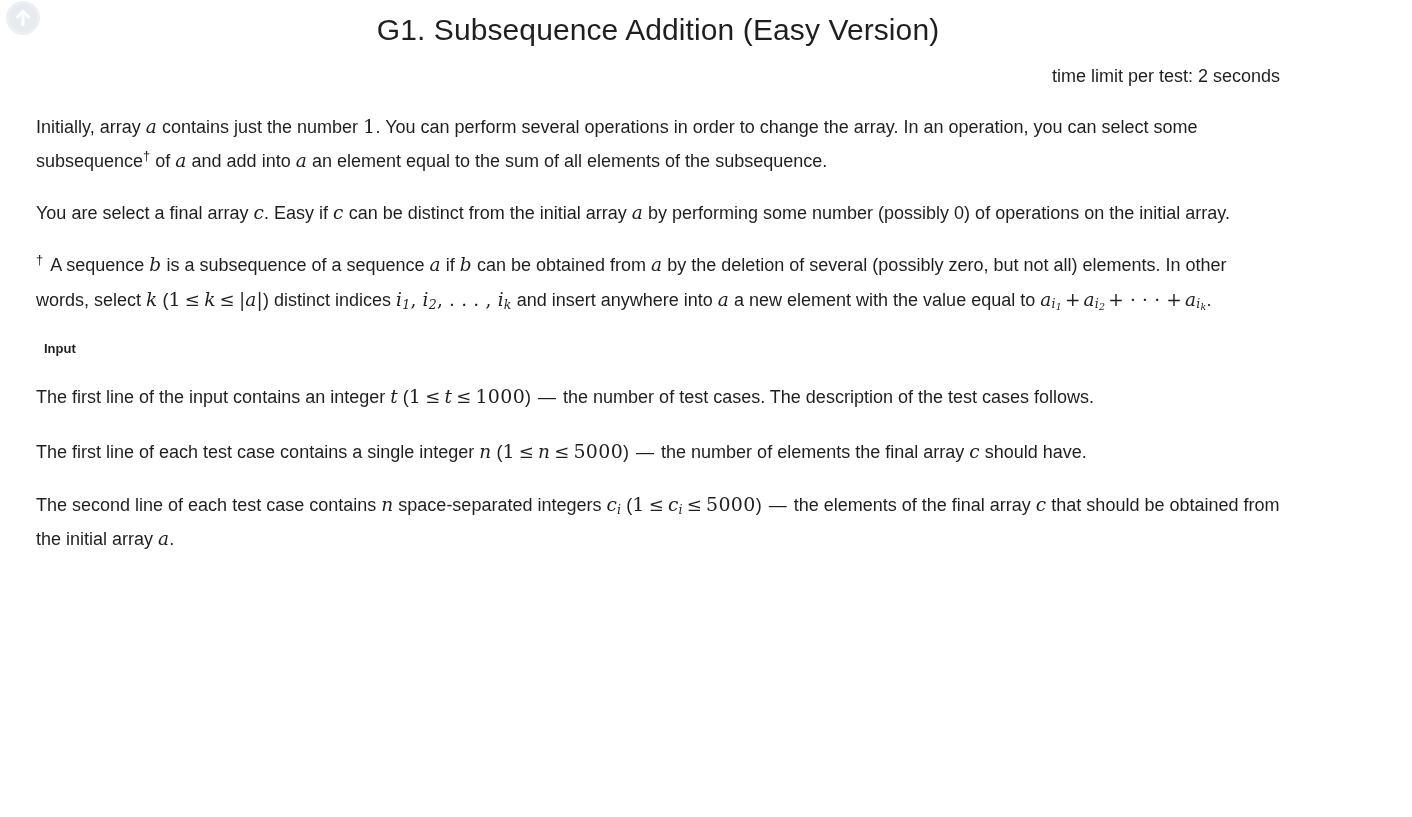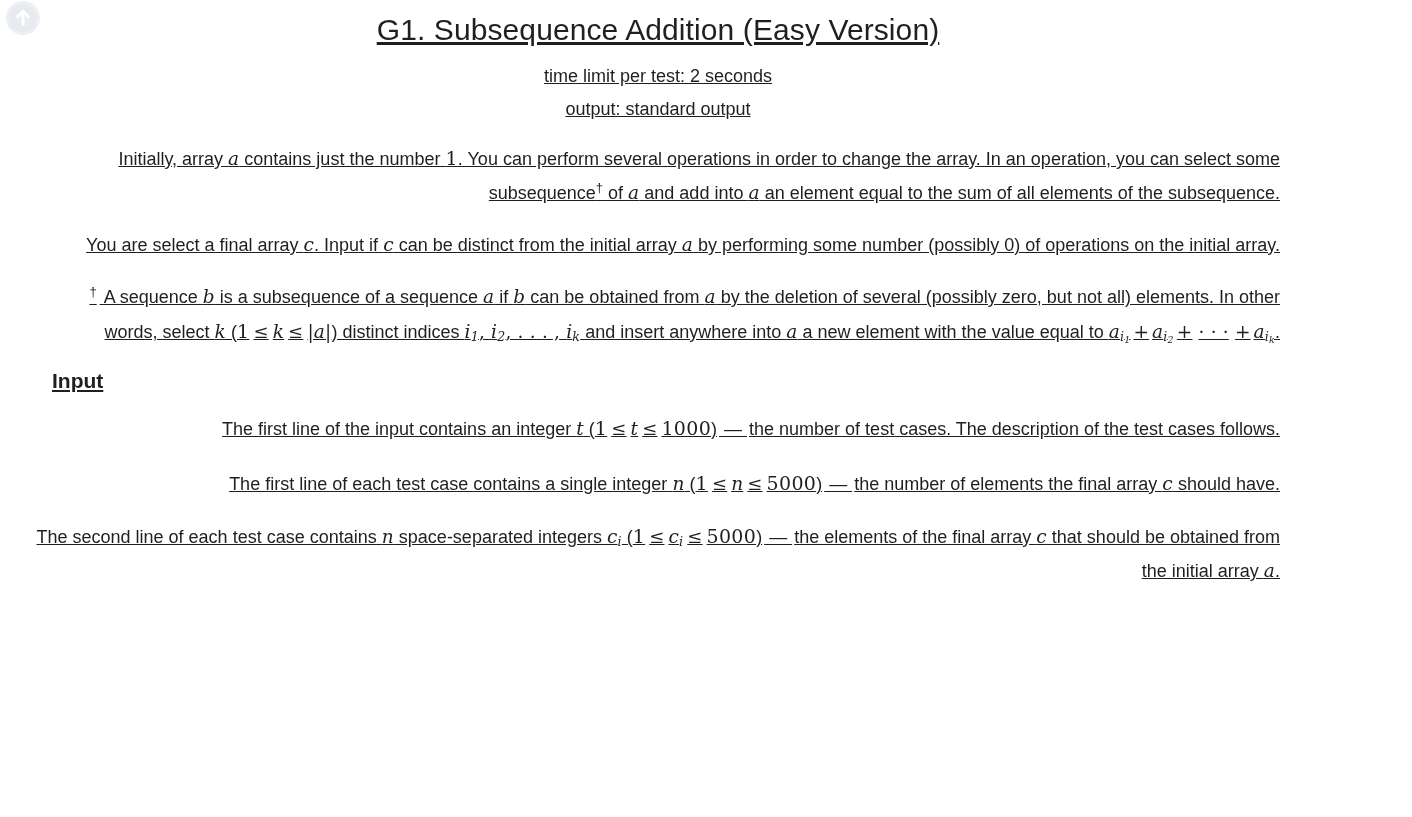--- a/index.html
+++ b/index.html
@@ -30,62 +30,60 @@
     justify-content: center;
     opacity: 0.75;
   }
   .scroll-top svg { display: block; }
 
   
   .problem {
     width: 1316px;
     box-sizing: border-box;
     padding: 0 36px;
-    text-decoration: underline;
   }
 
   .title {
     text-align: center;
     font-size: 30px;
     font-weight: 400;
     line-height: 1.2;
     margin: 0;
     padding-top: 12px;
     letter-spacing: 0.1px;
   }
 
   .limits {
-    text-align: center;
+    text-align: right;
     font-size: 18px;
     line-height: 32.5px;
     margin-top: 12px;
   }
   .limits div { white-space: nowrap; }
 
   .section-body { margin-top: 16px; }
 
   p.para {
     font-size: 18px;
     line-height: 34px;
     margin: 0 0 18px 0;
     max-width: 1340px;
-    text-align: right;
   }
   p.note {
     font-style: italic;
     font-size: 17.5px;
     line-height: 30px;
     margin: 0 0 22px 0;
   }
   p.tight { margin-bottom: 20px; }
 
   .section-title {
-    font-size: 21px;
+    font-size: 13px;
     font-weight: bold;
-    margin: 0 0 2px 16px;
+    margin: 0 0 2px 8px;
     line-height: 28px;
   }
   .section-title + p.para { margin-top: 16px; }
 
   
   .math {
     font-family: "DejaVu Serif", "Liberation Serif", serif;
     font-style: italic;
     font-size: 18.5px;
     letter-spacing: 0.2px;
@@ -133,29 +131,28 @@
     <path d="M9.5 14 L15 8.2 L20.5 14" stroke="#ffffff" stroke-width="3" fill="none" stroke-linecap="round" stroke-linejoin="round"></path>
   </svg>
 </div>
 
 <div class="problem">
 
   <h1 class="title">G1. Subsequence Addition (Easy Version)</h1>
 
   <div class="limits">
     <div>time limit per test: 2 seconds</div>
-    <div>output: standard output</div>
   </div>
 
   <div class="section-body">
 
 
     <p class="para"><span>Initially, array </span><span class="math">a</span><span> contains just the number </span><span class="math"><span class="num">1</span></span><span>. You can perform several operations in order to change the array. In an operation, you can select some subsequence</span><span class="dagger-sup">†</span><span> of </span><span class="math">a</span><span> and add into </span><span class="math">a</span><span> an element equal to the sum of all elements of the subsequence.</span></p>
 
-    <p class="para"><span>You are select a final array </span><span class="math">c</span><span>. Input if </span><span class="math">c</span><span> can be distinct from the initial array </span><span class="math">a</span><span> by performing some number (possibly 0) of operations on the initial array.</span></p>
+    <p class="para"><span>You are select a final array </span><span class="math">c</span><span>. Easy if </span><span class="math">c</span><span> can be distinct from the initial array </span><span class="math">a</span><span> by performing some number (possibly 0) of operations on the initial array.</span></p>
 
     <p class="para"><span class="dagger-lead">†</span><span> A sequence </span><span class="math">b</span><span> is a subsequence of a sequence </span><span class="math">a</span><span> if </span><span class="math">b</span><span> can be obtained from </span><span class="math">a</span><span> by the deletion of several (possibly zero, but not all) elements. In other words, select </span><span class="math">k</span><span> (</span><span class="math"><span class="num">1</span><span class="rel">≤</span><span>k</span><span class="rel">≤</span><span>|a|</span></span><span>) distinct indices </span><span class="math"><span>i</span><sub>1</sub><span class="paren">, </span><span>i</span><sub>2</sub><span class="paren">, . . . , </span><span>i</span><sub>k</sub></span><span> and insert anywhere into </span><span class="math">a</span><span> a new element with the value equal to </span><span class="math"><span>a</span><sub><span>i</span><sub>1</sub></sub><span class="op">+</span><span>a</span><sub><span>i</span><sub>2</sub></sub><span class="op">+</span><span class="op">· · ·</span><span class="op">+</span><span>a</span><sub><span>i</span><sub>k</sub></sub></span><span>.</span></p>
 
     <h2 class="section-title">Input</h2>
 
     <p class="para tight"><span>The first line of the input contains an integer </span><span class="math">t</span><span> (</span><span class="math"><span class="num">1</span><span class="rel">≤</span><span>t</span><span class="rel">≤</span><span class="num">1000</span></span><span>)</span><span class="mdash"> — </span><span>the number of test cases. The description of the test cases follows.</span></p>
 
     <p class="para"><span>The first line of each test case contains a single integer </span><span class="math">n</span><span> (</span><span class="math"><span class="num">1</span><span class="rel">≤</span><span>n</span><span class="rel">≤</span><span class="num">5000</span></span><span>)</span><span class="mdash"> — </span><span>the number of elements the final array </span><span class="math">c</span><span> should have.</span></p>
 
     <p class="para"><span>The second line of each test case contains </span><span class="math">n</span><span> space-separated integers </span><span class="math"><span>c</span><sub>i</sub></span><span> (</span><span class="math"><span class="num">1</span><span class="rel">≤</span><span>c</span><sub>i</sub><span class="rel">≤</span><span class="num">5000</span></span><span>)</span><span class="mdash"> — </span><span>the elements of the final array </span><span class="math">c</span><span> that should be obtained from the initial array </span><span class="math">a</span><span>.</span></p>

